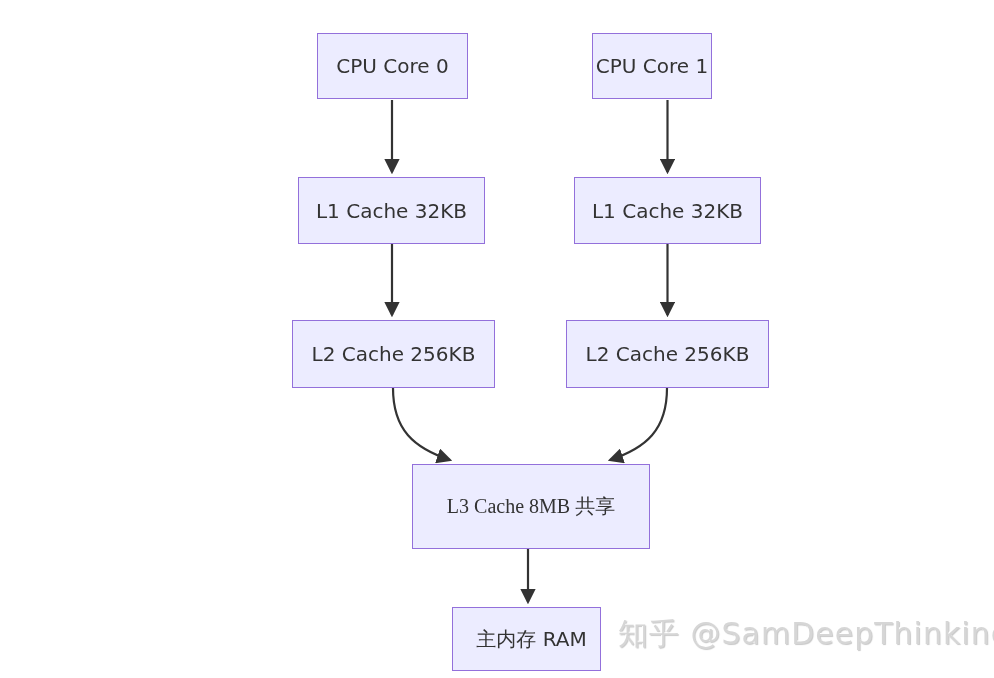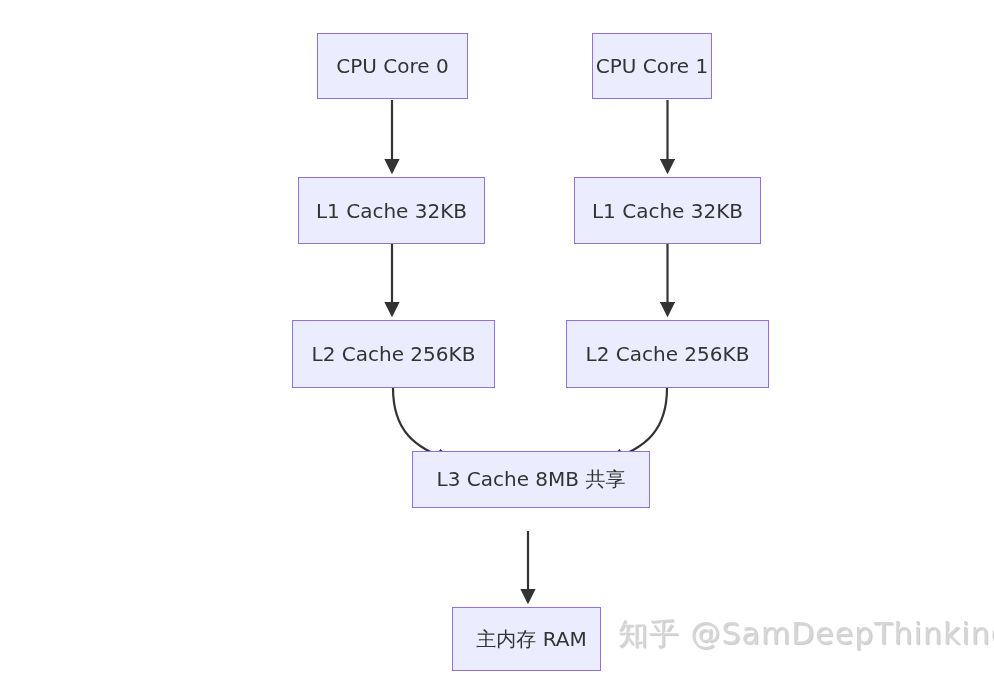--- a/index.html
+++ b/index.html
@@ -35,21 +35,21 @@
     justify-content: center;
     text-align: right;
     white-space: nowrap;
   }
   .node-cpu0 { left: 317px; top: 33px;  width: 151px; height: 66px; }
   .node-cpu1 { left: 592px; top: 33px;  width: 120px; height: 66px; }
   .node-l1a  { left: 298px; top: 177px; width: 187px; height: 67px; }
   .node-l1b  { left: 574px; top: 177px; width: 187px; height: 67px; }
   .node-l2a  { left: 292px; top: 320px; width: 203px; height: 68px; }
   .node-l2b  { left: 566px; top: 320px; width: 203px; height: 68px; }
-  .node-l3   { left: 412px; top: 451px; width: 238px; height: 57px; }
+  .node-l3   { left: 412px; top: 464px; width: 238px; height: 85px; font-family: Liberation Serif, serif; }
   .node-ram  { left: 452px; top: 607px; width: 149px; height: 64px; padding-left: 10px; }
   .watermark {
     position: absolute;
     left: 618px;
     top: 614px;
     font-size: 30px;
     color: #d6d6d6;
     text-shadow: -1px -1px 0 #ffffff, 1px 1px 1px #c8c8c8;
     white-space: nowrap;
     letter-spacing: 1px;

